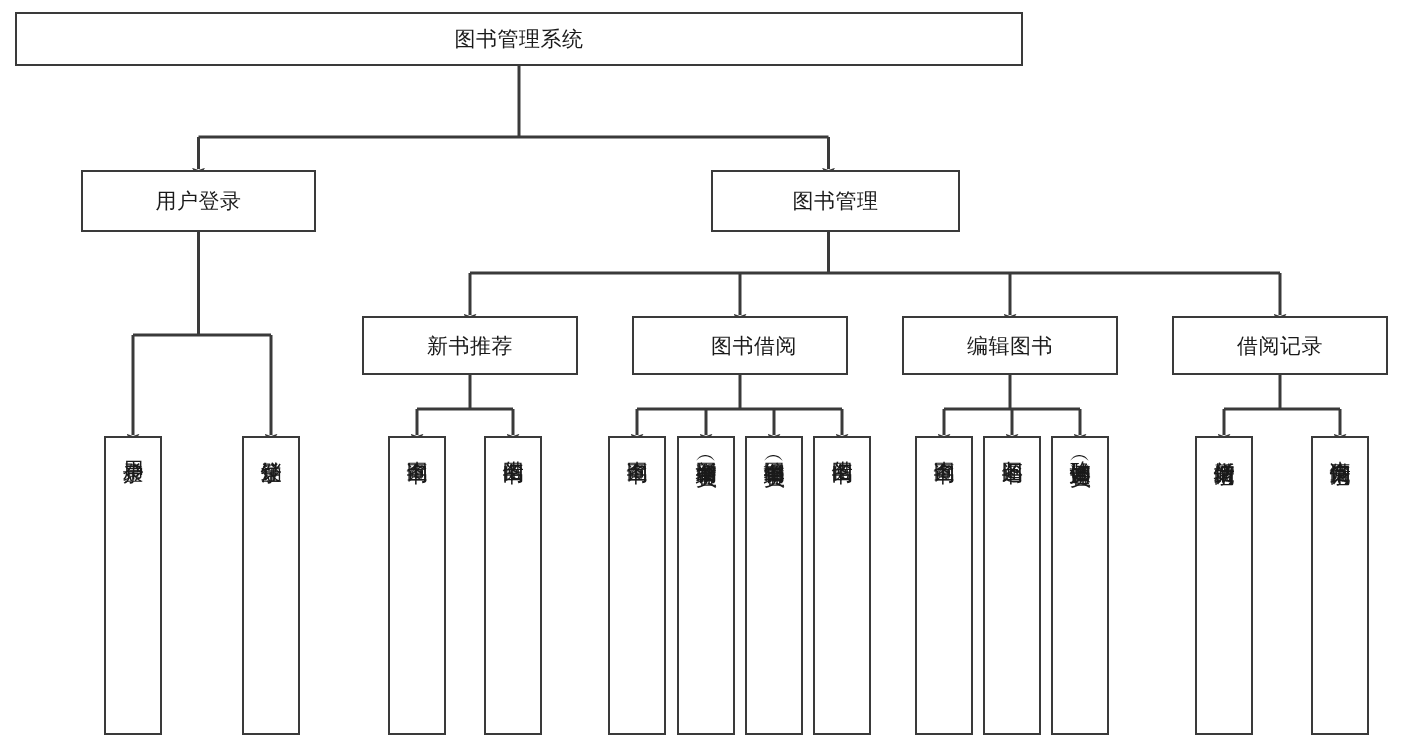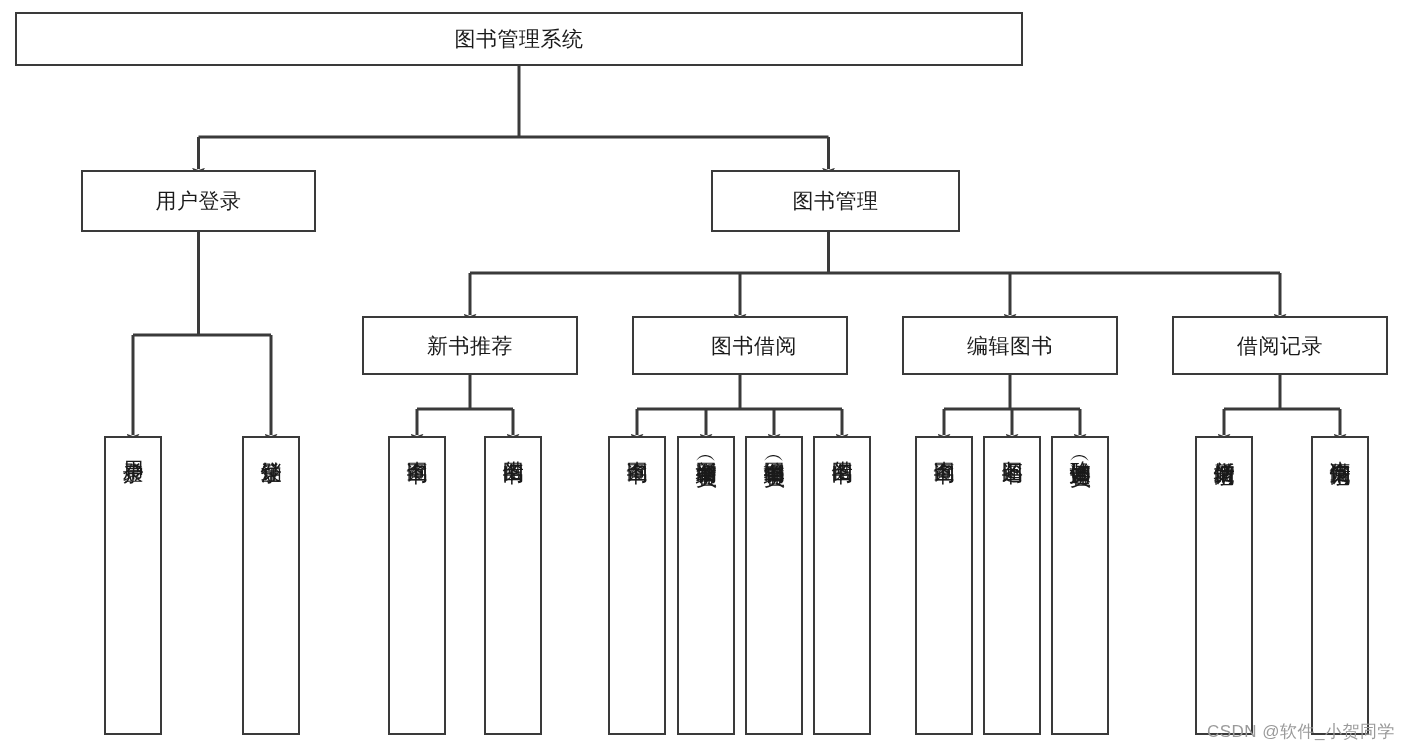--- a/index.html
+++ b/index.html
@@ -176,14 +176,13 @@
         <span class="label">确认归还（管理员）</span>
       </div>
       <div class="node v" style="left: 1195px; top: 436px; width: 58px; height: 299px; border-color: rgb(58, 58, 58); background: rgb(255, 255, 255);">
         <span class="label">新增借阅记录</span>
       </div>
       <div class="node v" style="left: 1311px; top: 436px; width: 58px; height: 299px; border-color: rgb(58, 58, 58); background: rgb(255, 255, 255);">
         <span class="label">查询借阅记录</span>
       </div>
     </div>
 
-  <div id="watermark">CSDN @软件_小贺同学</div>
 </div>
 
 </body></html>

